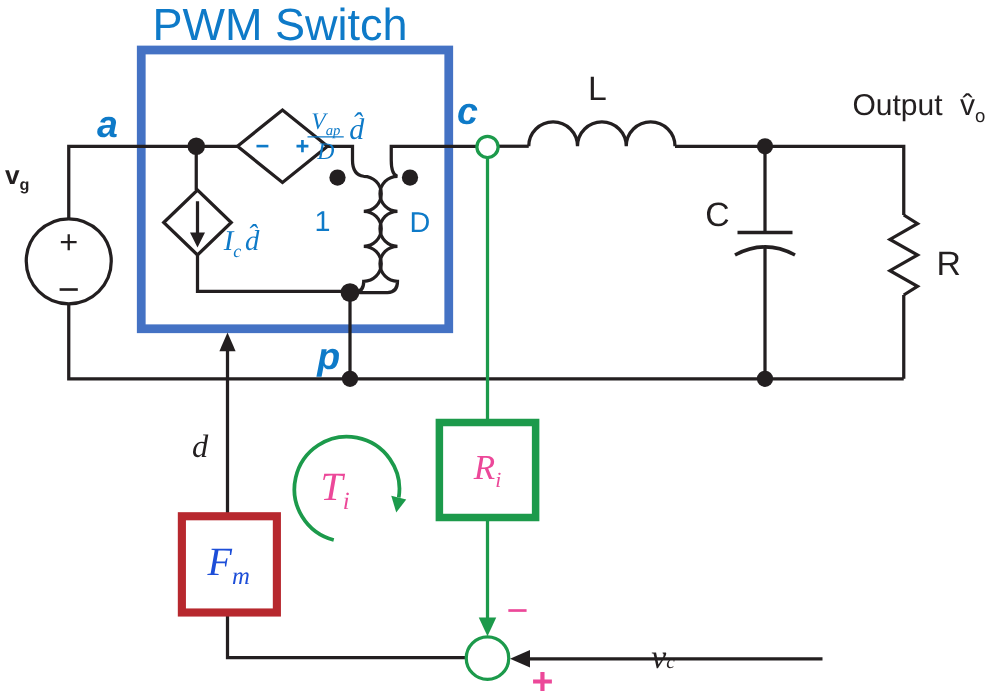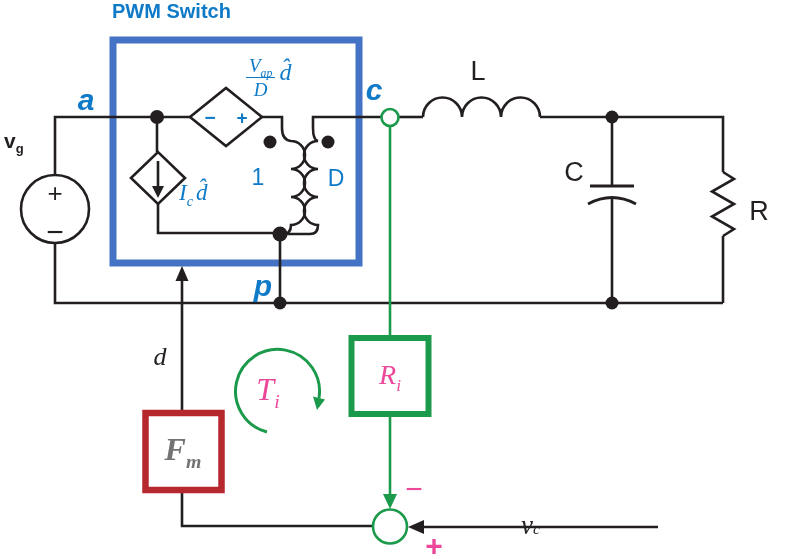--- a/index.html
+++ b/index.html
@@ -3,30 +3,30 @@
 <meta charset="utf-8">
 <style>
   html,body{margin:0;padding:0;background:#fff;}
   .stage{position:relative;width:800px;height:559px;background:#ffffff;overflow:hidden;
          font-family:"Liberation Sans",sans-serif;}
   .stage svg{position:absolute;left:0;top:0;}
   .lbl{position:absolute;white-space:nowrap;line-height:1.05;}
   .ctr{transform:translate(-50%,-50%);}
   .blue{color:#0E7AC8;}
   .green{color:#ec4899;}
-  .red{color:#737373;font-weight:bold;}
+  .red{color:#1d4ed8;}
   .blk{color:#231F20;}
   .sans{font-family:"Liberation Sans",sans-serif;}
   .math{font-family:"Liberation Serif","DejaVu Serif",serif;font-style:italic;}
   .node{font-family:"Liberation Sans",sans-serif;font-style:italic;font-weight:bold;font-size:30px;}
   sub{font-size:0.62em;line-height:0;}
   .frac{display:inline-flex;flex-direction:column;align-items:center;line-height:1;}
   .frac .num{border-bottom:1.7px solid #0E7AC8;padding:0 3px 2px 3px;}
   .frac .den{padding-top:2px;}
-  .dvlabel{display:flex;align-items:center;font-size:19px;}
+  .dvlabel{display:flex;align-items:center;font-size:19px;margin-top:32px;}
   .dvlabel .factor{font-size:24px;margin-left:4px;margin-top:-10px;}
   .ctlrow{display:flex;align-items:baseline;}
 </style>
 </head>
 <body>
 
 <div class="stage">
 
   <svg width="800" height="559" viewBox="0 0 800 559">
 
@@ -109,21 +109,21 @@
       <circle cx="390" cy="117.5" r="8.5" fill="#fff"></circle>
       <rect x="351.5" y="338" width="77" height="76" fill="#fff" stroke-width="6"></rect>
       <line x1="390" y1="414" x2="390" y2="499"></line>
       <polygon points="390,509 383,494 397,494" fill="#1C9A4B" stroke="none"></polygon>
       <circle cx="390" cy="526.5" r="17" fill="#fff"></circle>
       <path d="M267,432 A42,42 0 1 1 319,398" stroke-width="3"></path>
       <polygon points="317,410 325,399.5 313,396.5" fill="#1C9A4B" stroke="none"></polygon>
     </g>
   </svg>
 
-  <div class="lbl blue sans" style="left:112px;top:1px;font-size:20px;font-weight:bold;">PWM Switch</div>
+  <div class="lbl blue sans" style="left:122px;top:1px;font-size:36px;">PWM Switch</div>
 
   <div class="lbl node blue ctr" style="left:86px;top:100px;">a</div>
   <div class="lbl node blue ctr" style="left:374px;top:90px;">c</div>
   <div class="lbl node blue ctr" style="left:263px;top:286px;">p</div>
 
   <div class="lbl blk sans" style="left:4px;top:130px;font-size:21px;font-weight:bold;"><span>v</span><sub>g</sub></div>
   <div class="lbl blk sans ctr" style="left:55px;top:194px;font-size:26px;">+</div>
   <div class="lbl blk sans ctr" style="left:55px;top:232px;font-size:30px;">−</div>
 
   <div class="lbl blue sans ctr" style="left:210px;top:118px;font-size:19px;font-weight:bold;">−</div>
@@ -139,20 +139,21 @@
 
   <div class="lbl blue math" style="left:179px;top:181px;font-size:23px;"><span>I</span><sub>c</sub><span style="margin-left:3px;">d̂</span></div>
 
   <div class="lbl blue sans ctr" style="left:258px;top:177px;font-size:23px;">1</div>
   <div class="lbl blue sans ctr" style="left:336px;top:178px;font-size:23px;">D</div>
 
   <div class="lbl blk sans ctr" style="left:478px;top:71px;font-size:27px;">L</div>
   <div class="lbl blk sans ctr" style="left:574px;top:172px;font-size:27px;">C</div>
   <div class="lbl blk sans ctr" style="left:759px;top:211px;font-size:27px;">R</div>
 
+  <div class="lbl blk sans" style="left:682px;top:72px;font-size:24px;"><span>Output</span><span style="margin-left:14px;">v̂</span><sub>o</sub></div>
 
   <div class="lbl blk math ctr" style="left:160px;top:357px;font-size:26px;">d</div>
 
   <div class="lbl red math ctr" style="left:183px;top:450px;font-size:32px;"><span>F</span><sub>m</sub></div>
 
   <div class="lbl green math ctr" style="left:268px;top:390px;font-size:32px;"><span>T</span><sub>i</sub></div>
 
   <div class="lbl green math ctr" style="left:390px;top:375px;font-size:28px;"><span>R</span><sub>i</sub></div>
 
   <div class="lbl green sans ctr" style="left:414px;top:489px;font-size:30px;">−</div>

